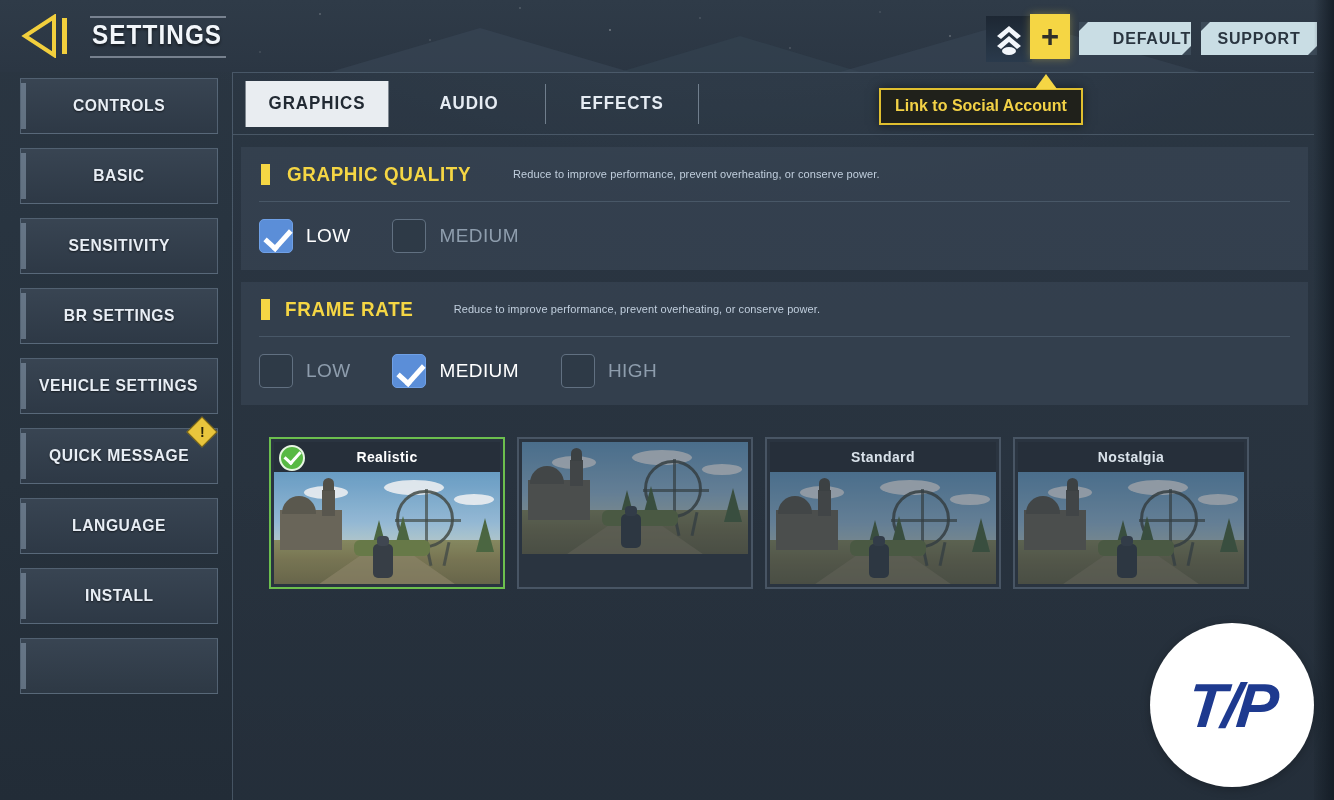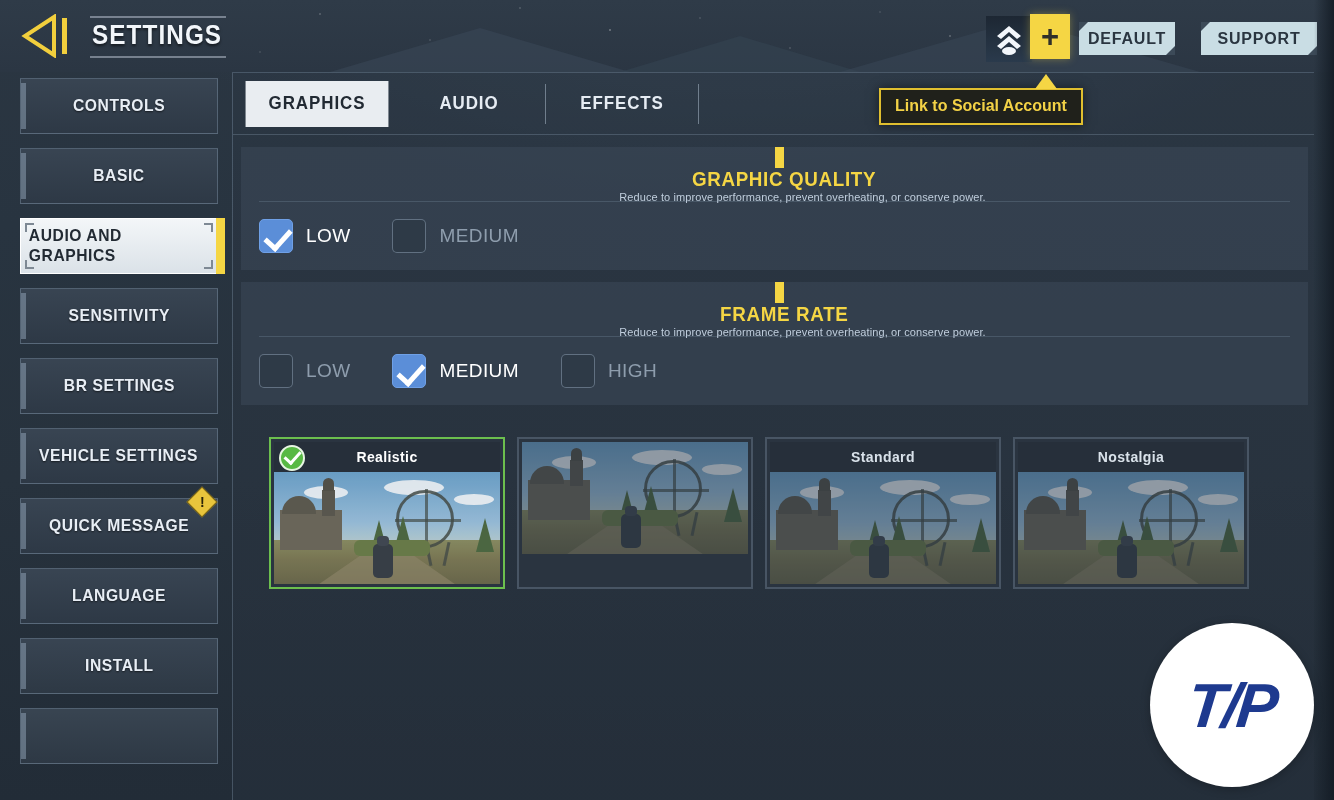--- a/index.html
+++ b/index.html
@@ -86,21 +86,21 @@
     color: #2a3540;
     font-size: 16px; font-weight: 700; letter-spacing: .8px;
     display: flex; align-items: center; justify-content: center;
     cursor: pointer;
   }
   .light-btn .notch-tl, .light-btn .notch-br {
     position: absolute; width: 9px; height: 9px; background: #3c4a58;
   }
   .light-btn .notch-tl { left: 0; top: 0; clip-path: polygon(0 0, 100% 0, 0 100%); }
   .light-btn .notch-br { right: 0; bottom: 0; clip-path: polygon(100% 100%, 100% 0, 0 100%); }
-  #btn-default { left: 1079px; width: 96px; }
+  #btn-default { left: 1079px; width: 112px; justify-content: flex-end; }
   #btn-support { left: 1201px; width: 116px; }
 
   
   .sidebar {
     position: absolute; left: 0; top: 72px; width: 228px; height: 728px;
     padding: 6px 10px 0 20px;
   }
   .side-item {
     position: relative;
     height: 56px; margin-bottom: 14px;
@@ -184,21 +184,21 @@
     border-right: 11px solid transparent;
     border-bottom: 15px solid #f5d644;
   }
 
   .panel {
     margin: 12px 6px 0 8px;
     background: rgba(62,75,91,.52);
   }
   .panel-head {
     display: flex; align-items: center;
-    height: 54px; padding-left: 20px; flex-direction: column;
+    height: 54px; padding-left: 20px;
   }
   .accent {
     width: 9px; height: 21px; background: #f5d644; margin-right: 11px;
     flex: 0 0 auto;
   }
   .accent.dim { background: #a9a26a; }
   .sec-title {
     font-size: 20px; font-weight: 700; letter-spacing: .7px;
     color: #f5d644; transform: scaleX(.94);
   }
@@ -369,28 +369,20 @@
     <div class="side-item">
       <div class="ltab"></div>
       <span class="lbl">CONTROLS</span>
     </div>
 
     <div class="side-item">
       <div class="ltab"></div>
       <span class="lbl">BASIC</span>
     </div>
 
-    <div class="side-item active">
-      <div class="corner c-tl"></div>
-      <div class="corner c-tr"></div>
-      <div class="corner c-bl"></div>
-      <div class="corner c-br"></div>
-      <div class="ybar"></div>
-      <span class="lbl">AUDIO AND GRAPHICS</span>
-    </div>
 
     <div class="side-item">
       <div class="ltab"></div>
       <span class="lbl">SENSITIVITY</span>
     </div>
 
     <div class="side-item">
       <div class="ltab"></div>
       <span class="lbl">BR SETTINGS</span>
     </div>

